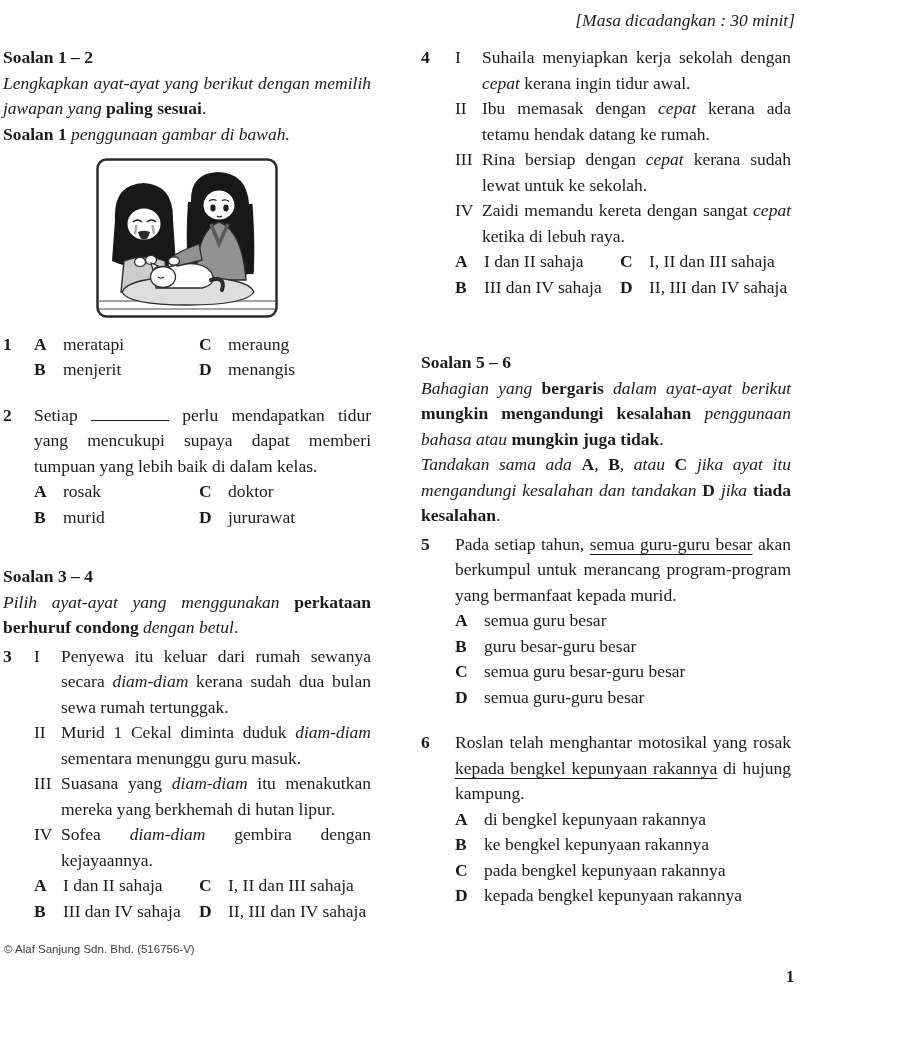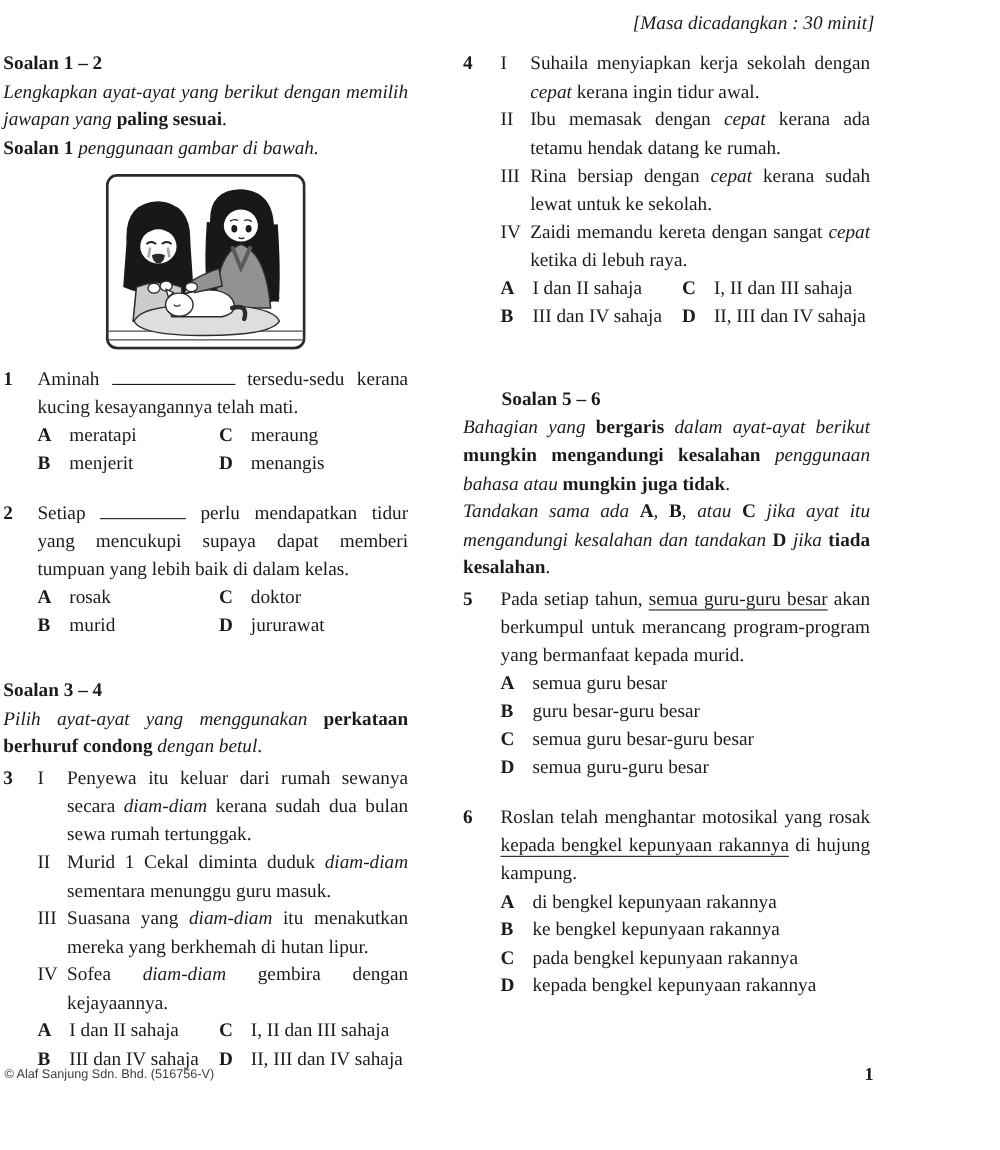--- a/index.html
+++ b/index.html
@@ -10,21 +10,21 @@
 
   .page-header { position:absolute; top:8px; left:0; width:795px; text-align:right;
                  font-style:italic; }
 
   .col { position:absolute; top:45px; }
   .col-left  { left:3px;   width:368px; }
   .col-right { left:421px; width:370px; }
   .col > :first-child { margin-top:0; }
 
   .section-title { font-weight:700; margin-top:34px; }
-  .col-right .section-title { margin-top:50px;margin-left:35px; }
+  .col-right .section-title { margin-top:50px; }
 
   .para { }
   .just { text-align:justify; }
 
   .seg-n { }
   .seg-i { font-style:italic; }
   .seg-b { font-weight:700; }
   .seg-u { text-decoration:underline; text-underline-offset:3.5px; text-decoration-thickness:1.4px; }
 
   .blank { display:inline-block; height:13px; border-bottom:1.6px solid #1b1b1b; }
@@ -44,21 +44,21 @@
   .statement { display:flex; }
   .roman { width:27px; flex:none; }
   .stext { flex:1; min-width:0; }
 
   .options.cols2 { display:grid; grid-template-columns:165px 1fr; }
   .options.cols1 { }
   .option { display:flex; }
   .okey { width:29px; flex:none; font-weight:700; }
   .otext { flex:1; }
 
-  .footer-copy { position:absolute; left:4px; top:969px;
+  .footer-copy { position:absolute; left:4px; top:941px;
                  font-family:"Liberation Sans","DejaVu Sans",sans-serif;
                  font-size:11.5px; line-height:16px; color:#3c3c3c; }
   .page-num { position:absolute; left:786px; top:964px; font-weight:700; font-size:16.5px; }
 </style>
 </head>
 <body>
 
 <div class="page-header">[Masa dicadangkan : 30 minit]</div>
 
 <div class="col col-left" id="col-left">
@@ -103,21 +103,20 @@
     <ellipse cx="67" cy="119" rx="12.5" ry="10.5" fill="#ffffff" stroke="#2b2b2b" stroke-width="1.3"></ellipse>
     <path d="M62 119 q3 2.5 6 0" stroke="#2b2b2b" stroke-width="1.2" fill="none"></path>
     <path d="M115 122 Q130 118 126 132" fill="none" stroke="#2b2b2b" stroke-width="4" stroke-linecap="round"></path>
     <path d="M103 86 Q86 92 76 99 L81 108 Q95 105 106 102 Z" fill="#929292" stroke="#2b2b2b" stroke-width="1.3"></path>
     <ellipse cx="78" cy="103" rx="5.5" ry="4.2" fill="#ffffff" stroke="#2b2b2b" stroke-width="1.2"></ellipse>
   </svg>
 </div>
     <div class="question">
       <div class="qnum">1</div>
       <div class="qcontent">
-        <div class="qbody just"><span class="seg-n">Aminah </span><span class="blank" style="width: 112px;"></span><span class="seg-n"> tersedu-sedu kerana kucing kesayangannya telah mati.</span></div>
         <div class="options cols2">
           <div class="option">
             <span class="okey">A</span>
             <span class="otext">meratapi</span>
           </div>
           <div class="option">
             <span class="okey">C</span>
             <span class="otext">meraung</span>
           </div>
           <div class="option">

